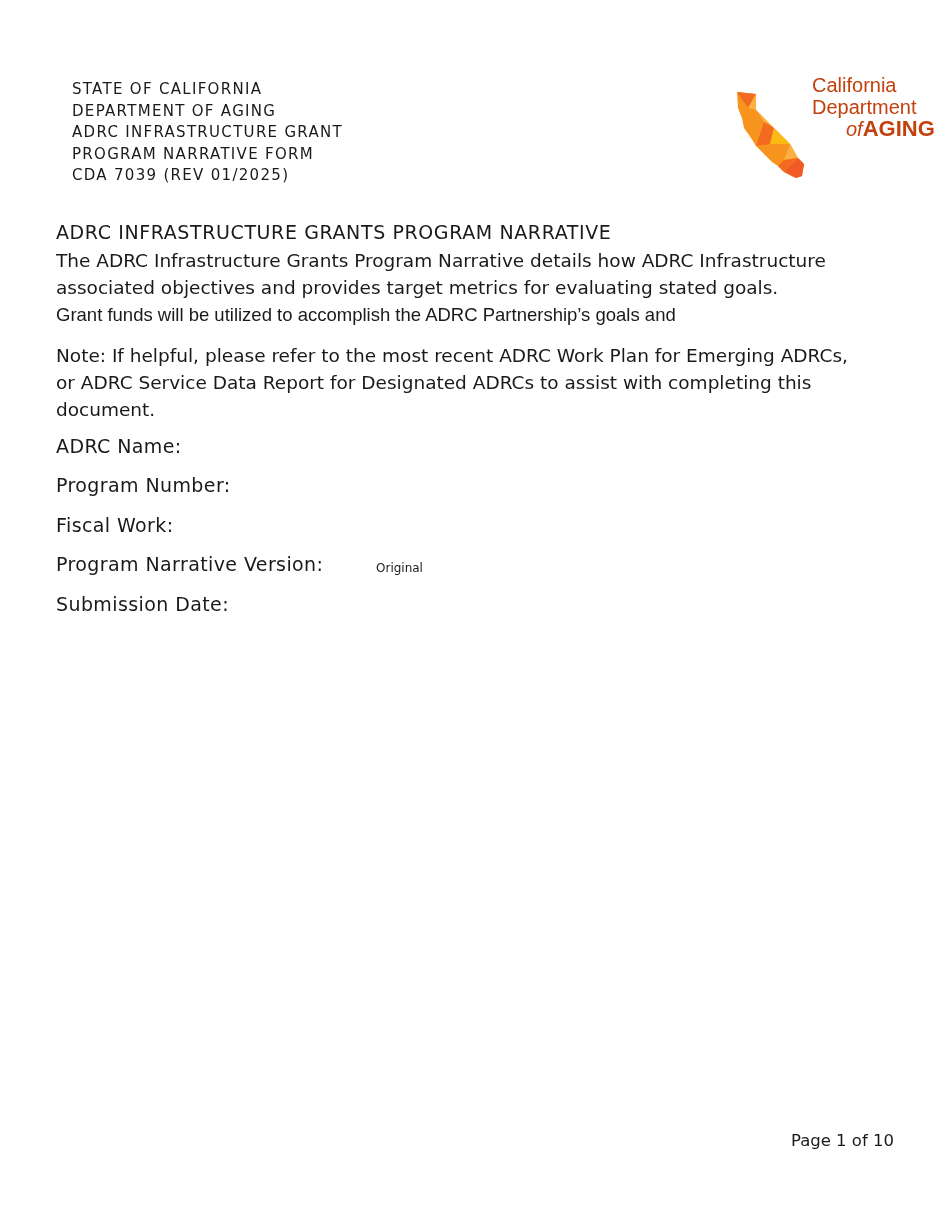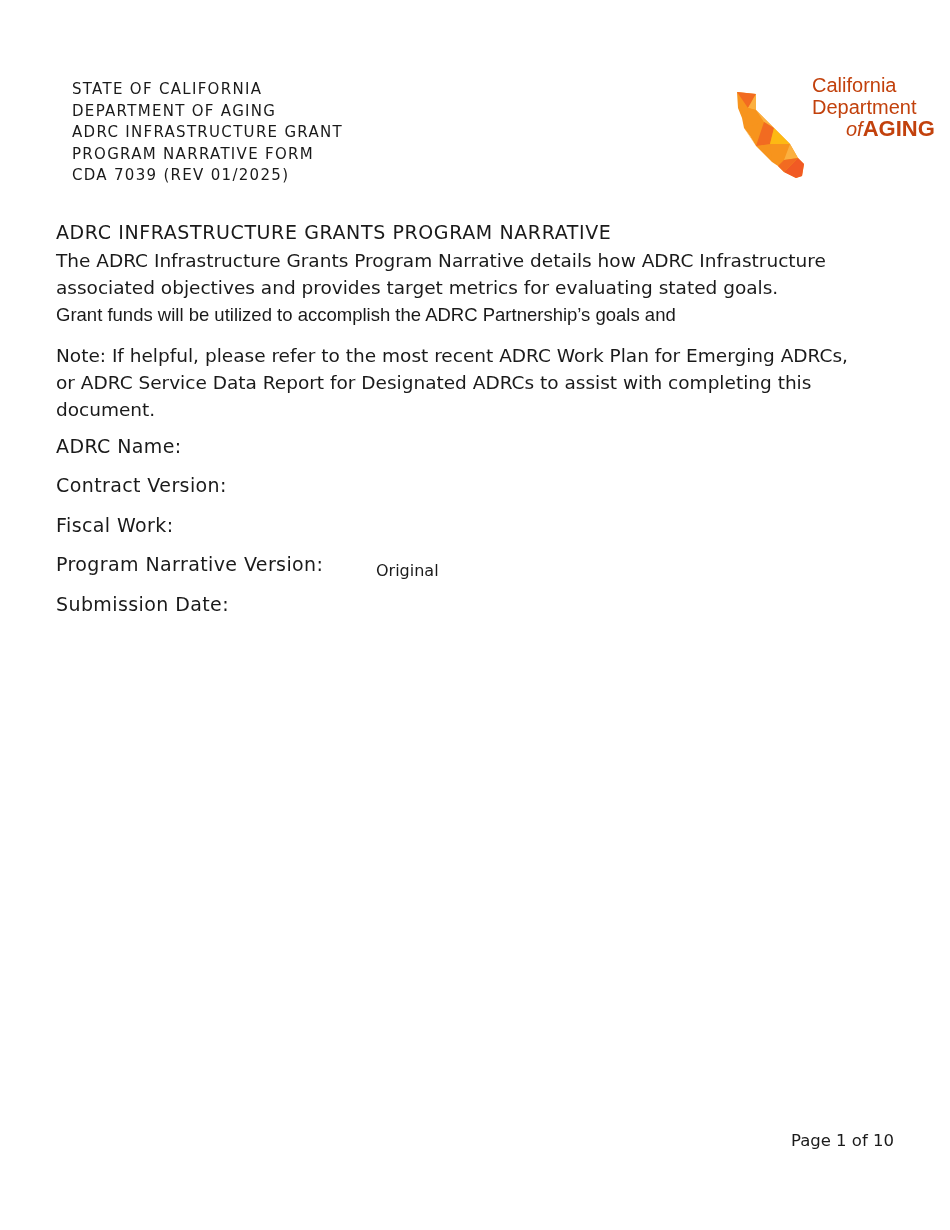--- a/index.html
+++ b/index.html
@@ -13,21 +13,21 @@
                color: #c2410c; font-size: 20px; line-height: 22px; margin-left: 42px; }
   .logo-text .of { font-style: italic; }
   .logo-text .aging { font-weight: bold; font-size: 22px; text-align: center; }
   .section-title { left: 56px; top: 221px; font-size: 19px; letter-spacing: 0.6px; white-space: nowrap; text-align: center; }
   .para { left: 56px; top: 247px; width: 860px; font-size: 18.5px; line-height: 27px; }
   .para .l { white-space: nowrap; }
   .para .l2 { font-family: "Liberation Sans", sans-serif; font-size: 18.5px; }
   .note { left: 56px; top: 342px; width: 860px; font-size: 18.5px; line-height: 27px; }
   .note .l { white-space: nowrap; }
   .field { left: 56px; font-size: 19px; white-space: nowrap; letter-spacing: 0.4px; }
-  .field-value { font-size: 16px; white-space: nowrap; }
+  .field-value { font-size: 12px; white-space: nowrap; }
   .page-num { right: 56px; top: 1131px; font-size: 16.5px; white-space: nowrap; }
 </style>
 </head>
 <body>
 
 <div class="abs header-block">
   <div>STATE OF CALIFORNIA</div>
   <div>DEPARTMENT OF AGING</div>
   <div>ADRC INFRASTRUCTURE GRANT</div>
   <div>PROGRAM NARRATIVE FORM</div>
@@ -71,21 +71,21 @@
   <div class="l">or ADRC Service Data Report for Designated ADRCs to assist with completing this</div>
   <div class="l">document.</div>
 </div>
 
 <div class="abs field" style="top:435px;">
   <span>ADRC Name:</span>
 </div>
 <div class="abs field-value" style="left:376px;top:440px;width:300px;height:22px;"></div>
 
 <div class="abs field" style="top:474px;">
-  <span>Contract Version:</span>
+  <span>Program Number:</span>
 </div>
 <div class="abs field-value" style="left:376px;top:479px;width:300px;height:22px;"></div>
 
 <div class="abs field" style="top:514px;">
   <span>Fiscal Work:</span>
 </div>
 <div class="abs field-value" style="left:376px;top:519px;width:300px;height:22px;"></div>
 
 <div class="abs field" style="top:553px;">
   <span>Program Narrative Version:</span>

